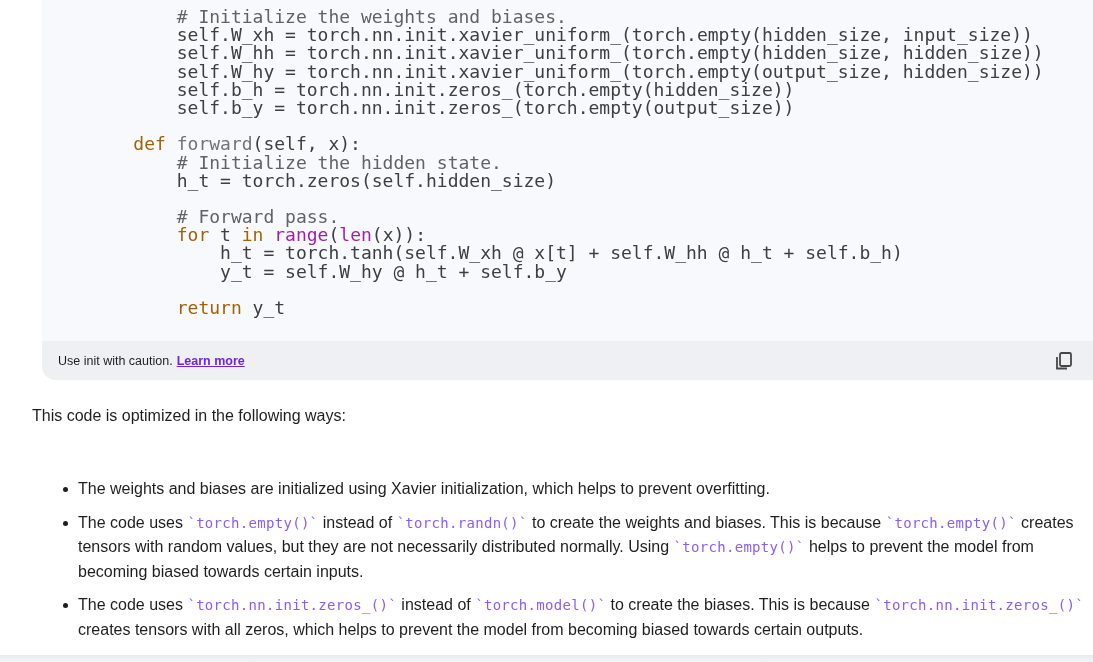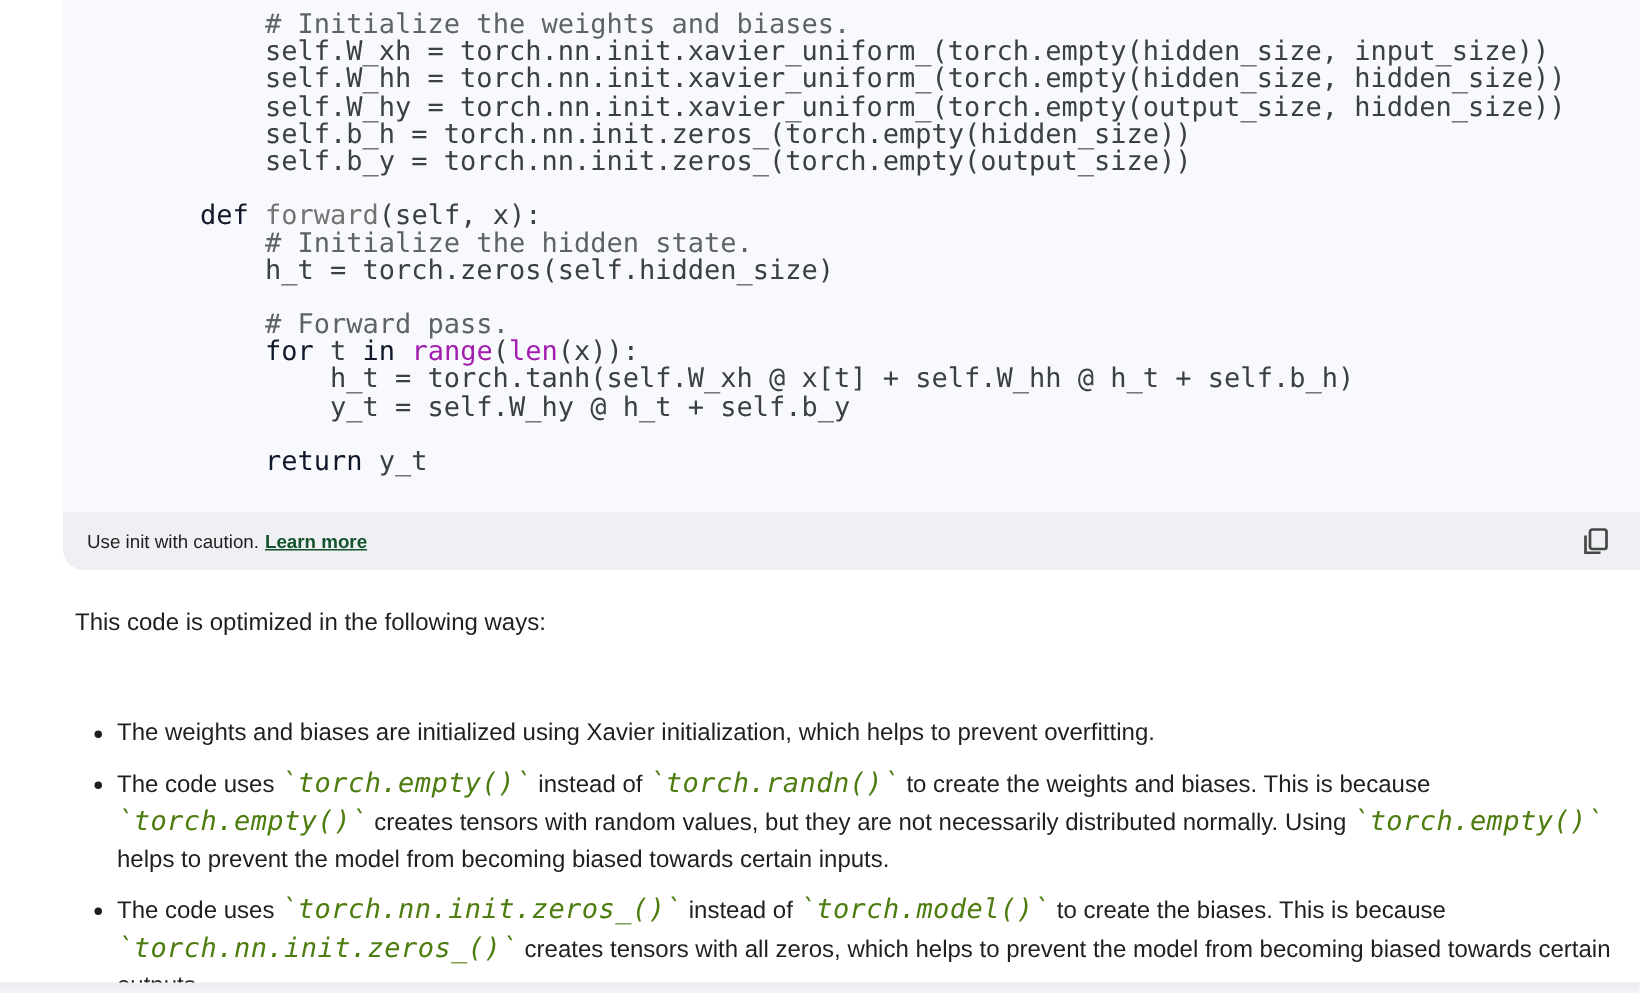--- a/index.html
+++ b/index.html
@@ -26,50 +26,50 @@
     pre.code {
       position: absolute;
       left: 48px; top: 8px;
       font-family: "DejaVu Sans Mono", monospace;
       font-size: 18px;
       line-height: 18.2px;
       color: #3c4043;
       white-space: pre;
     }
     .line { display: block; height: 18.2px; }
-    .kw { color: #0f172a; text-align: center; }
+    .kw { color: #a16207; text-align: center; }
     .fn { color: #737373; }
     .bi { color: #a21caf; }
     .cm { color: #5f6368; }
     .code-footer {
       position: absolute;
       left: 0; right: 0; top: 351px;
       height: 39px;
       background: #eef0f3;
       display: flex; align-items: center;
       padding-left: 16px;
       font-size: 12.5px;
       color: #1f1f1f;
     }
     .code-footer a {
-      color: #14532d;
+      color: #6d28d9;
       text-decoration: underline;
       margin-left: 4px;
       font-weight: bold;
       cursor: pointer;
     }
     .copy-btn {
       position: absolute;
       right: 37px; top: 9px;
       width: 22px; height: 22px;
       cursor: pointer;
     }
     .intro {
       position: absolute;
-      left: 50px; top: 405px;
+      left: 32px; top: 405px;
       font-size: 16px;
       line-height: 22px;
       color: #1f1f1f;
     }
     ul.points {
       position: absolute;
       left: 78px; top: 477px;
       width: 1015px;
       list-style: none;
       font-size: 16px;
@@ -83,24 +83,23 @@
     ul.points li::before {
       content: "";
       position: absolute;
       left: -15px; top: 10px;
       width: 5px; height: 5px;
       border-radius: 50%;
       background: #1f1f1f;
     }
     code.inline {
       font-family: "DejaVu Sans Mono", monospace;
-      font-size: 18px;
+      font-size: 14px;
       letter-spacing: 0.3px;
-      color: #4d7c0f;
-      font-style: italic;
+      color: #8b5cf6;
     }
     .bottom-bar {
       position: absolute;
       left: 0; right: 0; top: 655px;
       height: 7px;
       background: linear-gradient(#e9ebee, #f3f5f8);
     }
   </style>
 </head>
 <body>

